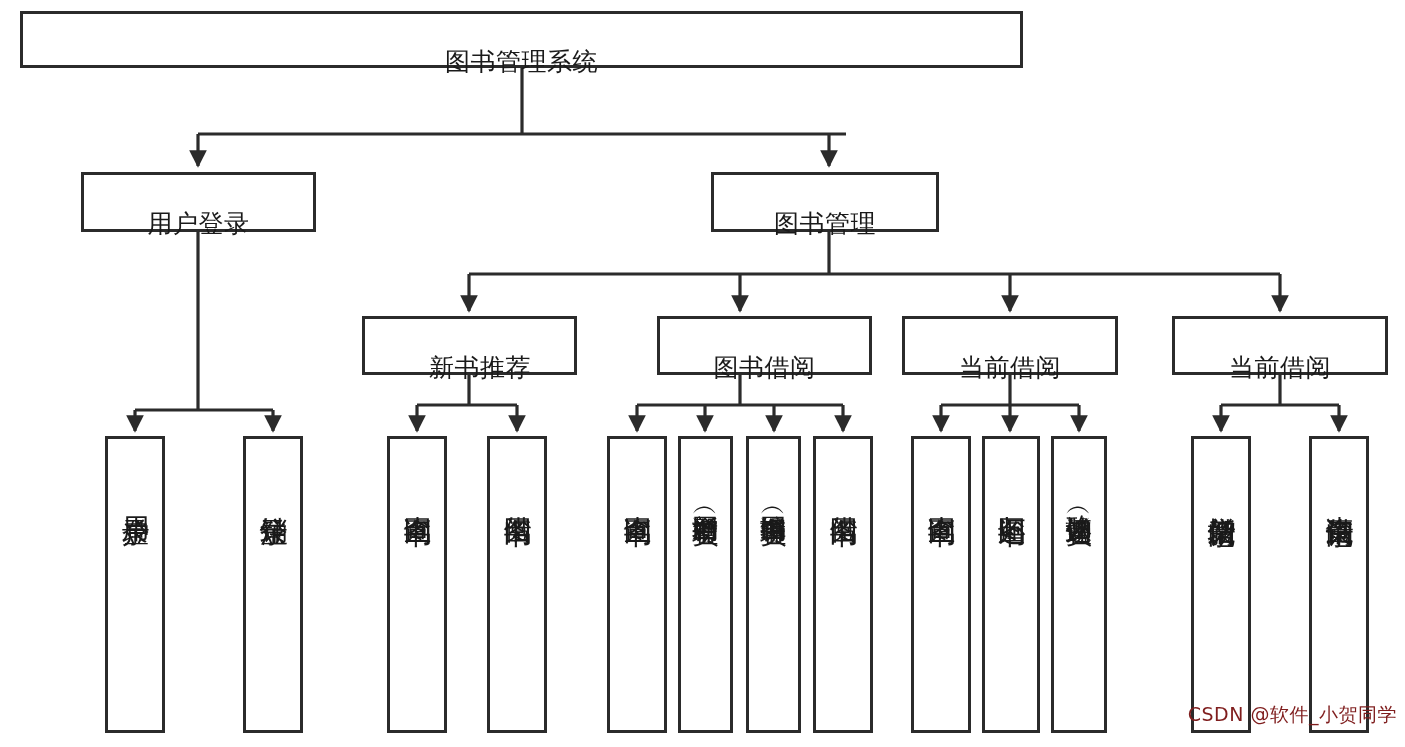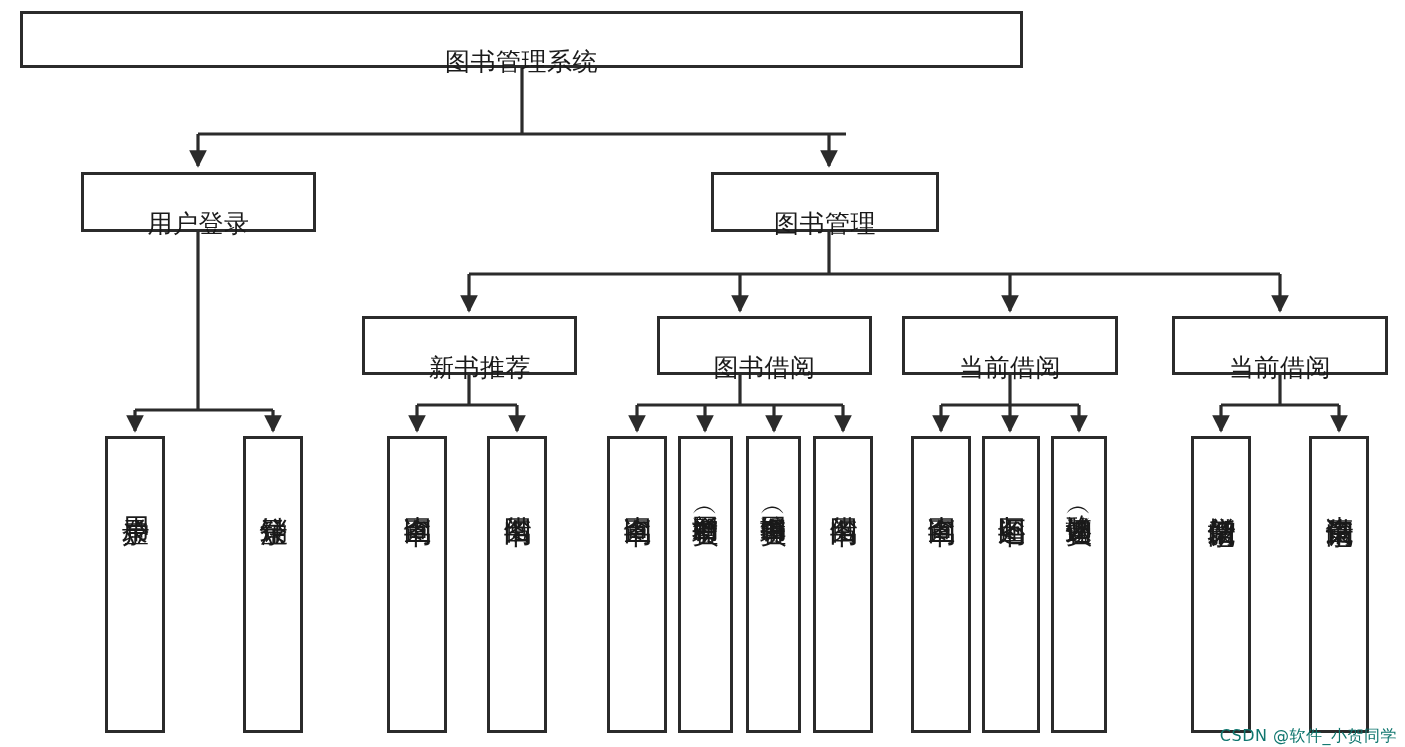--- a/index.html
+++ b/index.html
@@ -58,23 +58,23 @@
     line-height: 1.02;
     letter-spacing: 1px;
     white-space: nowrap;
   }
   .node.vert.narrow .label {
     font-size: 26px;
   }
   .watermark {
     position: absolute;
     right: 8px;
-    bottom: 0;
-    font-size: 16px;
-    color: #0f766e;
+    bottom: 19px;
+    font-size: 19px;
+    color: #7f1d1d;
     white-space: nowrap;
     letter-spacing: 0.5px;
   }
 </style>
 </head>
 <body>
 
 <div id="canvas">
 
   <svg id="edges" viewBox="0 0 1405 747" width="1405" height="747">

